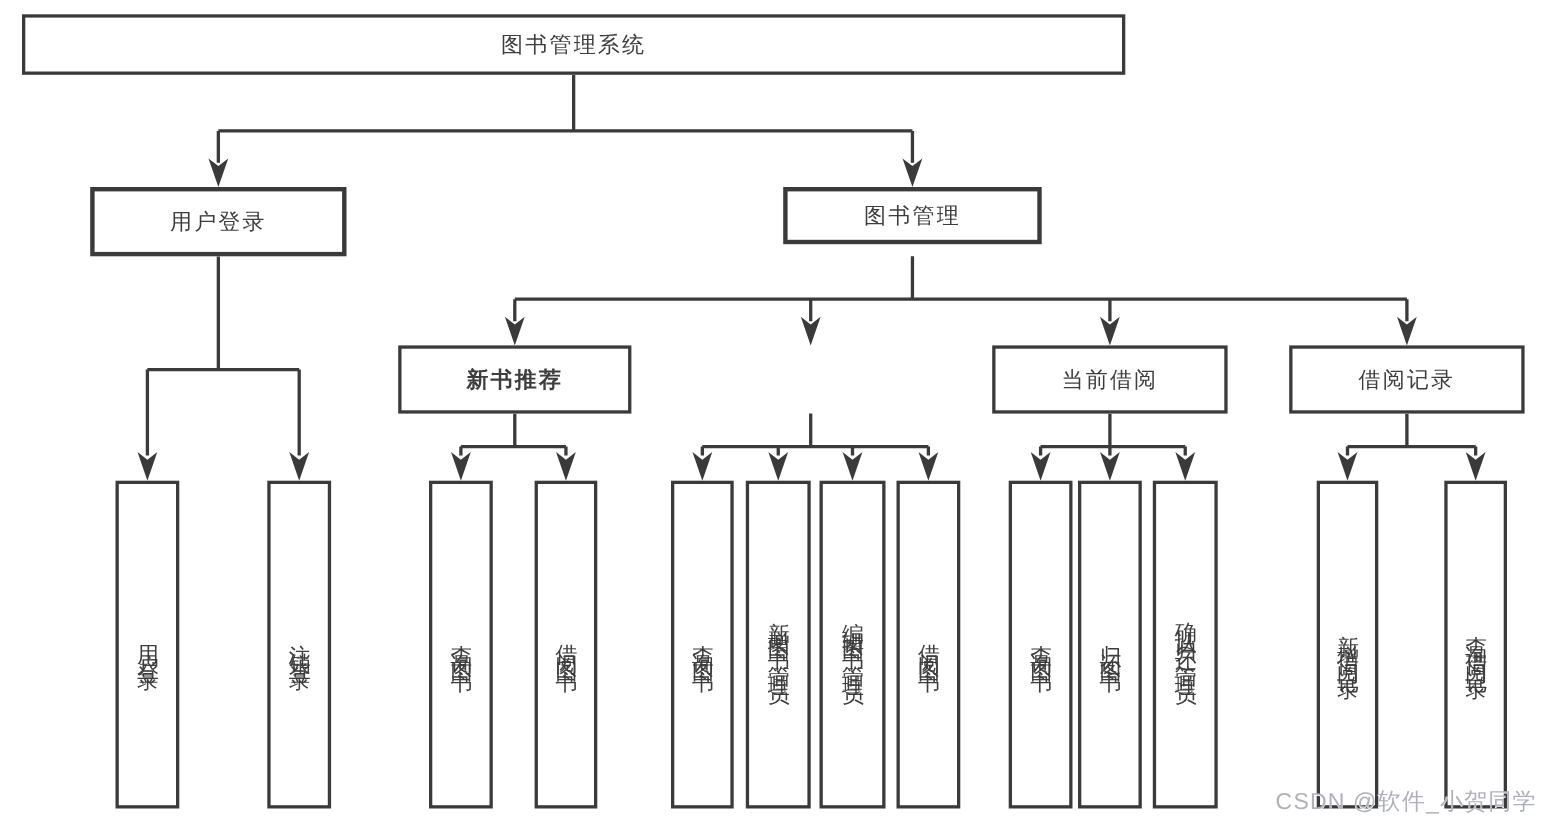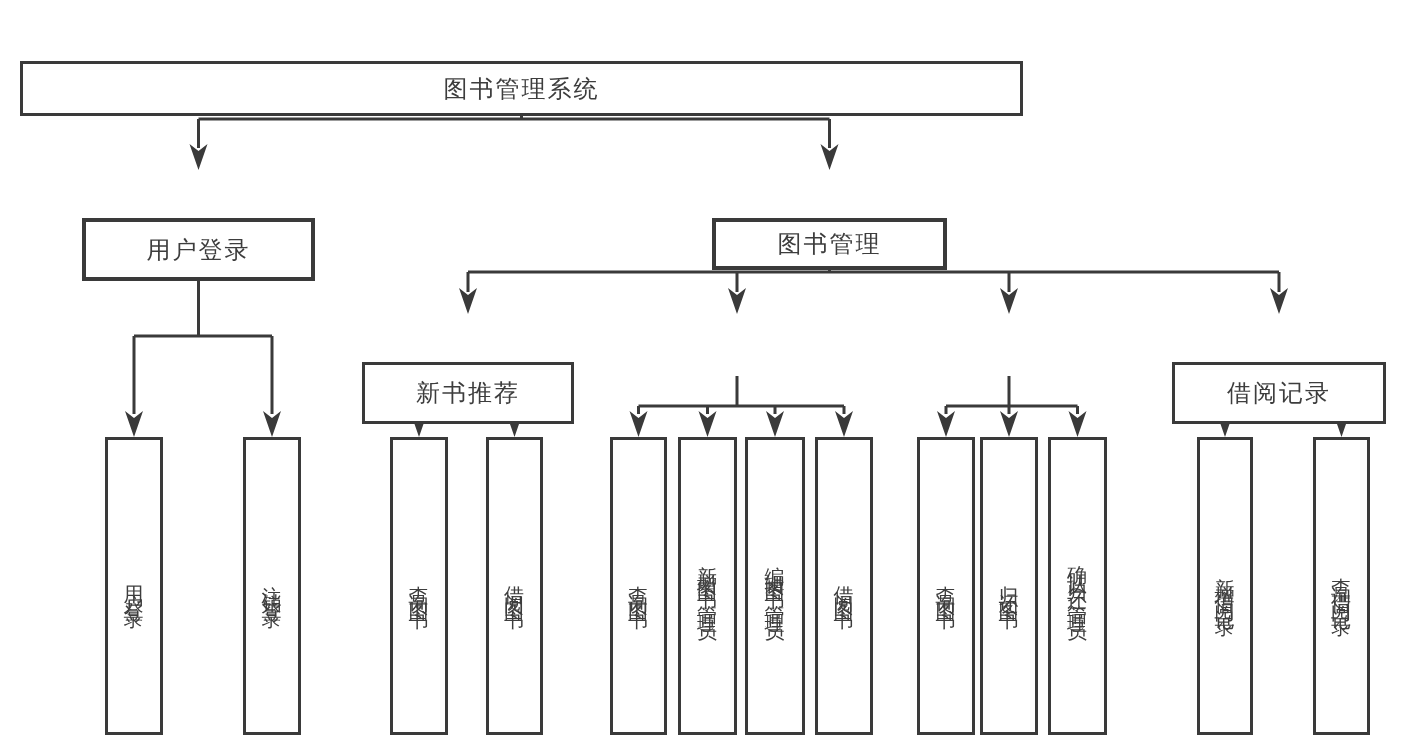--- a/index.html
+++ b/index.html
@@ -33,24 +33,23 @@
   }
   .node {
     position: absolute;
     box-sizing: border-box;
     background: #ffffff;
     border: 3px solid #3a3a3a;
     display: flex;
     align-items: center;
     justify-content: center;
     color: #3d3d3d;
-    font-size: 24px;
+    font-size: 20px;
     letter-spacing: 2px;
     white-space: nowrap;
-    margin-top: 48px;
   }
   .node.lvl2 {
     border-width: 4px;
   }
   .leaf {
     position: absolute;
     box-sizing: border-box;
     top: 437px;
     height: 298px;
     background: #ffffff;
@@ -120,21 +119,22 @@
     <path class="ah" d="M1077.5 437 L1068.5 411 L1077.5 418 L1086.5 411 Z"></path>
     <path class="ah" d="M1225 437 L1216 411 L1225 418 L1234 411 Z"></path>
     <path class="ah" d="M1341.5 437 L1332.5 411 L1341.5 418 L1350.5 411 Z"></path>
   </svg>
 
   <div class="node" style="left:20px; top:13px; width:1003px; height:55px;">图书管理系统</div>
 
   <div class="node lvl2" style="left:82px; top:170px; width:233px; height:63px;">用户登录</div>
   <div class="node lvl2" style="left:712px; top:170px; width:235px; height:52px;">图书管理</div>
 
-  <div class="node" style="left:362px; top:314px; width:212px; height:62px;">新书推荐</div>
+  <div class="node" style="left:362px; top:314px; width:212px; height:62px;font-weight:bold;">新书推荐</div>
+  <div class="node" style="left:902px; top:314px; width:214px; height:62px;">当前借阅</div>
   <div class="node" style="left:1172px; top:314px; width:214px; height:62px;">借阅记录</div>
 
   <div class="leaf" style="left:105px; width:58px;">
     <span>用户登录</span>
   </div>
   <div class="leaf" style="left:243px; width:58px;">
     <span>注销登录</span>
   </div>
 
   <div class="leaf" style="left:390px; width:58px;">
@@ -167,14 +167,15 @@
     <span>确认归还（管理员）</span>
   </div>
 
   <div class="leaf" style="left:1197px; width:56px;">
     <span>新增借阅记录</span>
   </div>
   <div class="leaf" style="left:1313px; width:57px;">
     <span>查询借阅记录</span>
   </div>
 
+  <div class="watermark">CSDN @软件_小贺同学</div>
 
 </div>
 
 </body></html>

